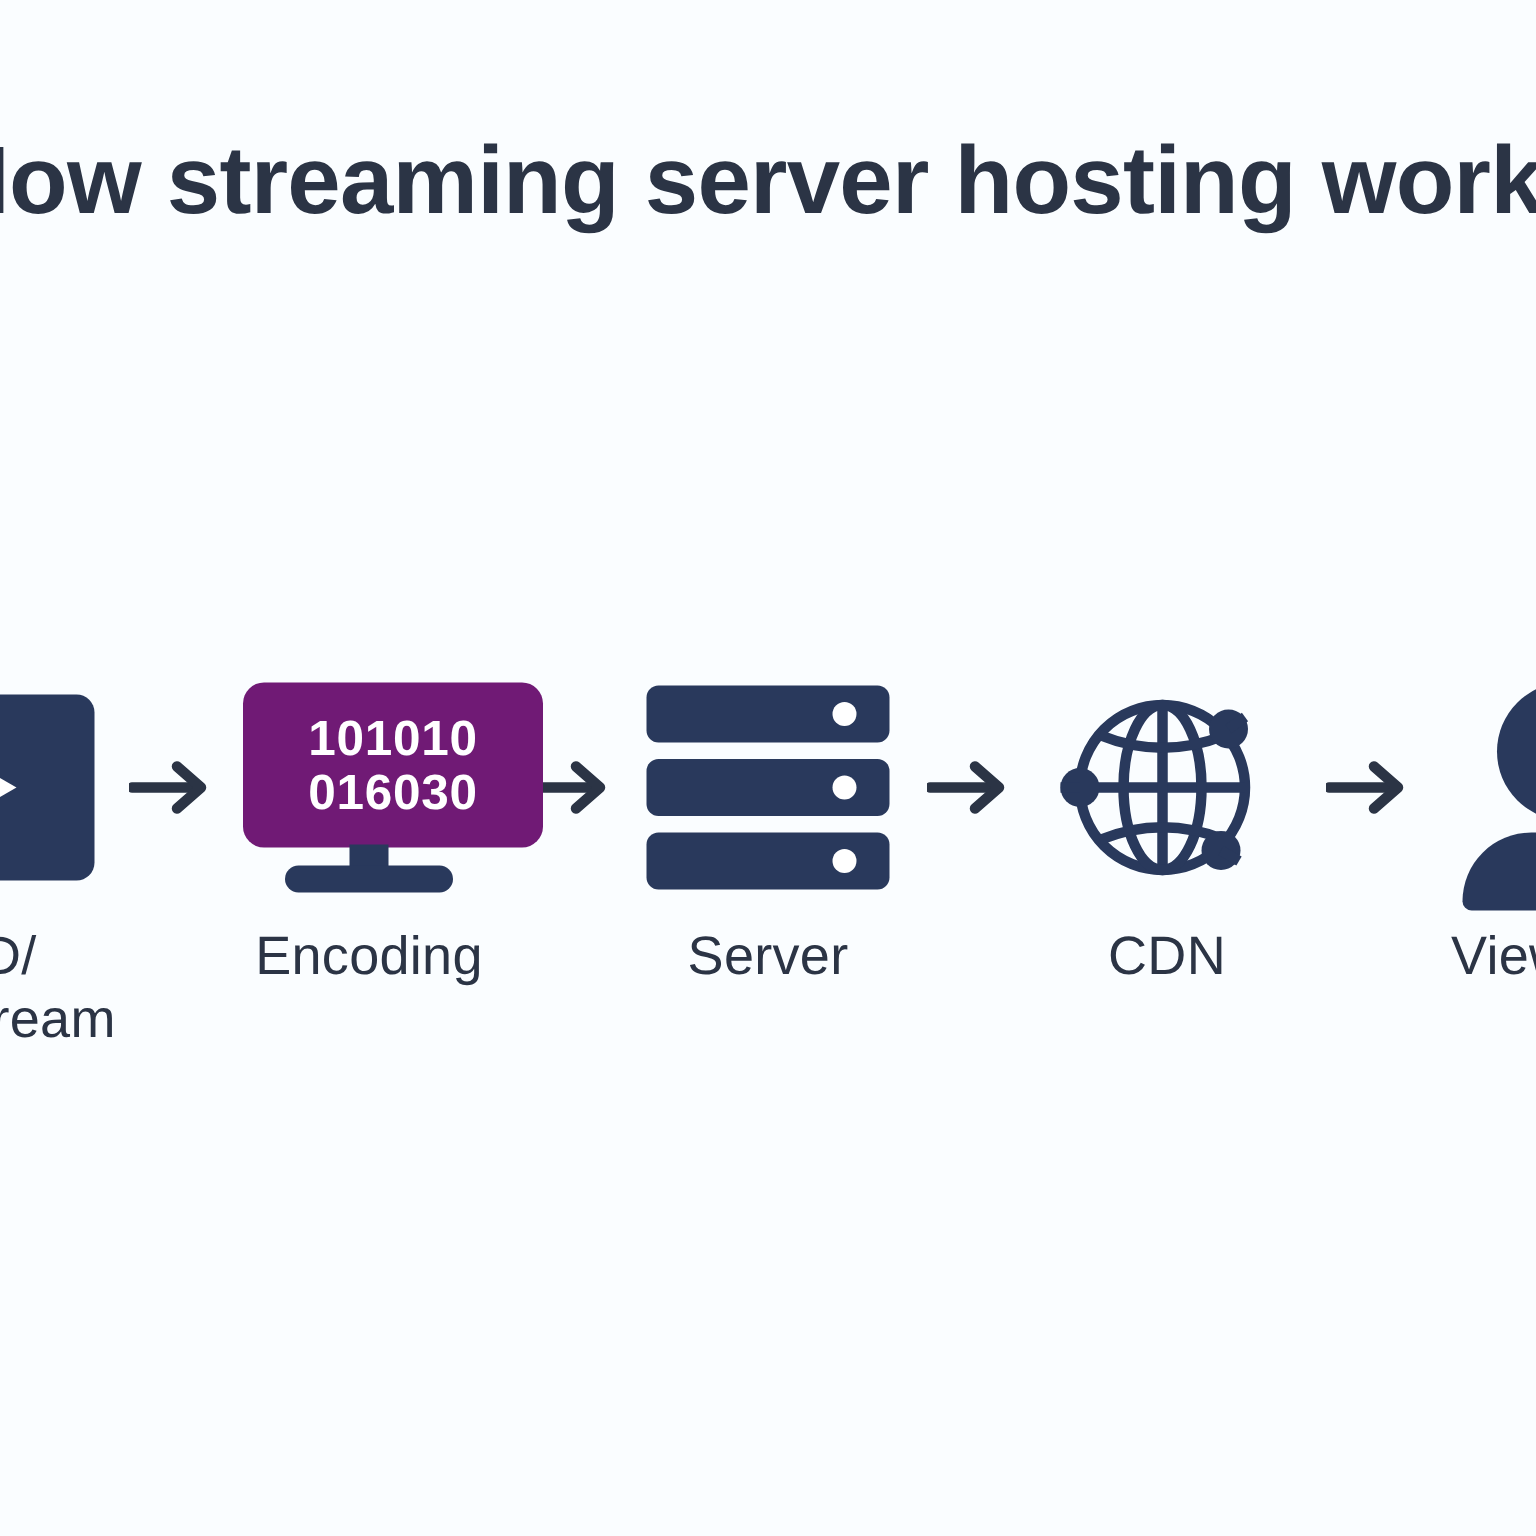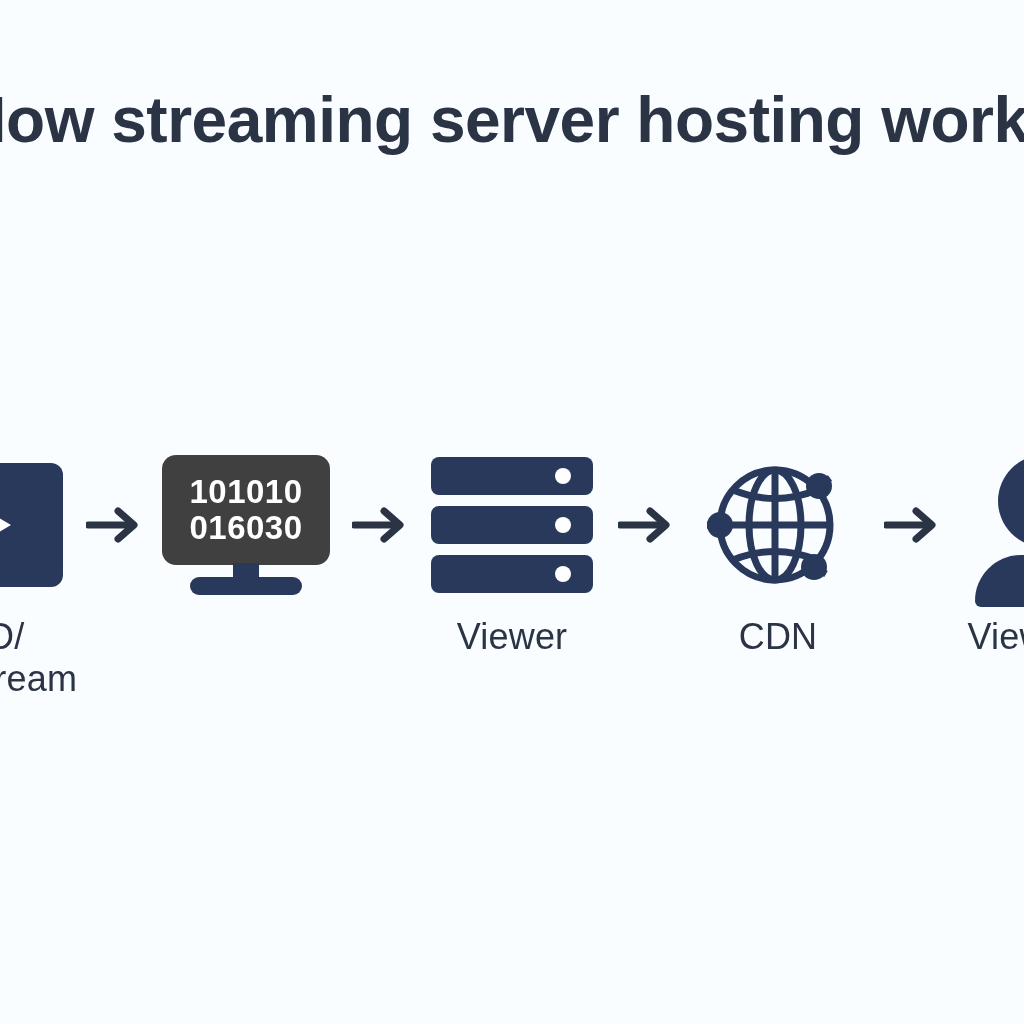--- a/index.html
+++ b/index.html
@@ -108,23 +108,23 @@
   
   .monitor {
     width: 168px;
     height: 140px;
     position: relative;
   }
   .monitor-screen {
     position: absolute;
     left: 0;
     top: 0;
-    width: 168px;
+    width: 200px;
     height: 110px;
-    background: #404040;
+    background: #701a75;
     border-radius: 14px;
     display: flex;
     flex-direction: column;
     align-items: center;
     justify-content: center;
   }
   .bits {
     color: #ffffff;
     font-size: 33px;
     font-weight: 700;
@@ -236,20 +236,21 @@
     <div class="icon-box">
       <div class="monitor">
         <div class="monitor-screen">
           <div class="bits">101010</div>
           <div class="bits">016030</div>
         </div>
         <div class="monitor-neck"></div>
         <div class="monitor-base"></div>
       </div>
     </div>
+    <div class="stage-label">Encoding</div>
   </div>
 
   <div class="arrow">
     <svg width="54" height="40" viewBox="0 0 54 40">
       <line x1="2" y1="20" x2="40" y2="20" stroke="#2b3445" stroke-width="7" stroke-linecap="round"></line>
       <polyline points="32,6 48,20 32,34" fill="none" stroke="#2b3445" stroke-width="7" stroke-linecap="round" stroke-linejoin="round"></polyline>
     </svg>
   </div>
 
   <div class="stage">
@@ -259,21 +260,21 @@
           <span class="rack-led"></span>
         </div>
         <div class="rack">
           <span class="rack-led"></span>
         </div>
         <div class="rack">
           <span class="rack-led"></span>
         </div>
       </div>
     </div>
-    <div class="stage-label">Viewer</div>
+    <div class="stage-label">Server</div>
   </div>
 
   <div class="arrow">
     <svg width="54" height="40" viewBox="0 0 54 40">
       <line x1="2" y1="20" x2="40" y2="20" stroke="#2b3445" stroke-width="7" stroke-linecap="round"></line>
       <polyline points="32,6 48,20 32,34" fill="none" stroke="#2b3445" stroke-width="7" stroke-linecap="round" stroke-linejoin="round"></polyline>
     </svg>
   </div>
 
   <div class="stage">

